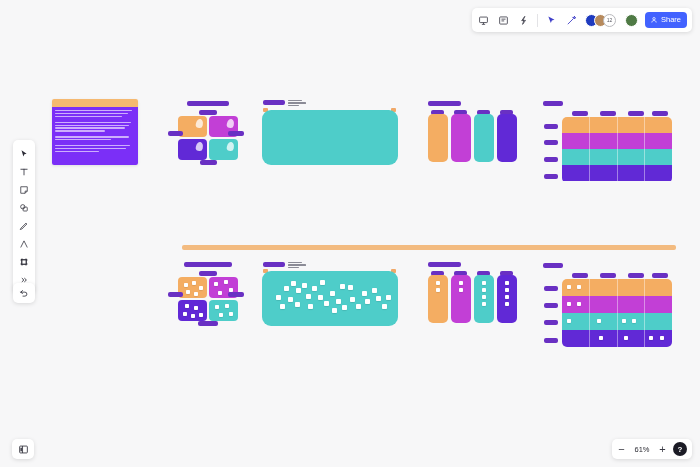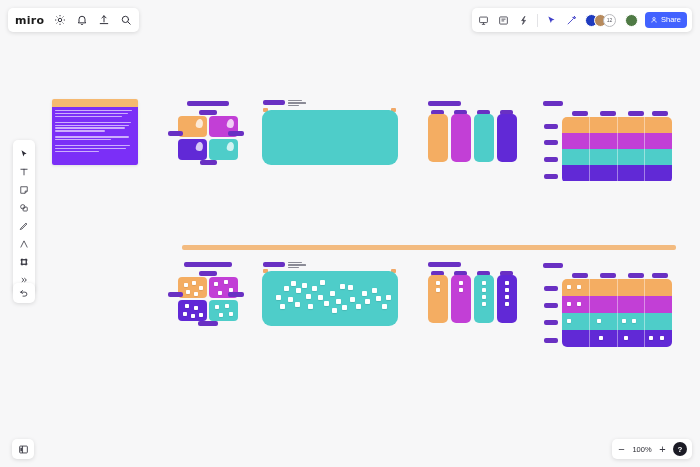--- a/index.html
+++ b/index.html
@@ -162,50 +162,20 @@
 
   .divider-bar {
     position: absolute; background: #f3bb80; border-radius: 2px;
   }
 </style>
 </head>
 <body>
 
 <div class="app">
 
-  <div class="topbar-left">
-    <span class="miro-logo">miro</span>
-
-    <span class="tb-ico">
-      <svg viewBox="0 0 16 16" width="12" height="12" fill="none" stroke="#2d2d38" stroke-width="1.3">
-        <circle cx="8" cy="8" r="2.3"></circle>
-        <path d="M8 1.4v1.6M8 13v1.6M1.4 8h1.6M13 8h1.6M3.4 3.4l1.1 1.1M11.5 11.5l1.1 1.1M12.6 3.4l-1.1 1.1M4.5 11.5l-1.1 1.1"></path>
-      </svg>
-    </span>
-
-    <span class="tb-ico">
-      <svg viewBox="0 0 16 16" width="12" height="12" fill="none" stroke="#2d2d38" stroke-width="1.3">
-        <path d="M4 10.6V7a4 4 0 118 0v3.6l1 1.2H3l1-1.2z"></path>
-        <path d="M6.6 13.2a1.5 1.5 0 002.8 0"></path>
-      </svg>
-    </span>
-
-    <span class="tb-ico">
-      <svg viewBox="0 0 16 16" width="12" height="12" fill="none" stroke="#2d2d38" stroke-width="1.3" stroke-linecap="round">
-        <path d="M8 10.5V2.4M5.2 5.2L8 2.4l2.8 2.8M3 12.8h10"></path>
-      </svg>
-    </span>
-
-    <span class="tb-ico">
-      <svg viewBox="0 0 16 16" width="12" height="12" fill="none" stroke="#2d2d38" stroke-width="1.3" stroke-linecap="round">
-        <circle cx="7.2" cy="7.2" r="4.2"></circle>
-        <path d="M10.4 10.4L13.6 13.6"></path>
-      </svg>
-    </span>
-  </div>
 
   <div class="topbar-right">
     <span class="tb-ico">
       <svg viewBox="0 0 16 16" width="11" height="11" fill="none" stroke="#3a3a46" stroke-width="1.2">
         <rect x="2.3" y="3" width="11.4" height="8" rx="1"></rect>
         <path d="M8 11v2.4M5.6 13.6h4.8"></path>
       </svg>
     </span>
     <span class="tb-ico">
       <svg viewBox="0 0 16 16" width="11" height="11" fill="none" stroke="#3a3a46" stroke-width="1.2">
@@ -593,18 +563,18 @@
   <div class="bottom-left">
     <svg viewBox="0 0 16 16" width="11" height="11" fill="none" stroke="#2b2b36" stroke-width="1.2">
       <rect x="2.4" y="3" width="11.2" height="10" rx="1.2"></rect>
       <path d="M6.6 3v10"></path>
         <rect x="3.6" y="5.4" width="2" height="5.2" fill="#2b2b36" stroke="none"></rect>
     </svg>
   </div>
 
   <div class="bottom-right">
     <span class="zoom-btn">−</span>
-    <span class="zoom-val">100%</span>
+    <span class="zoom-val">61%</span>
     <span class="zoom-btn">+</span>
     <span class="help-btn">?</span>
   </div>
 
 </div>
 
 </body></html>

